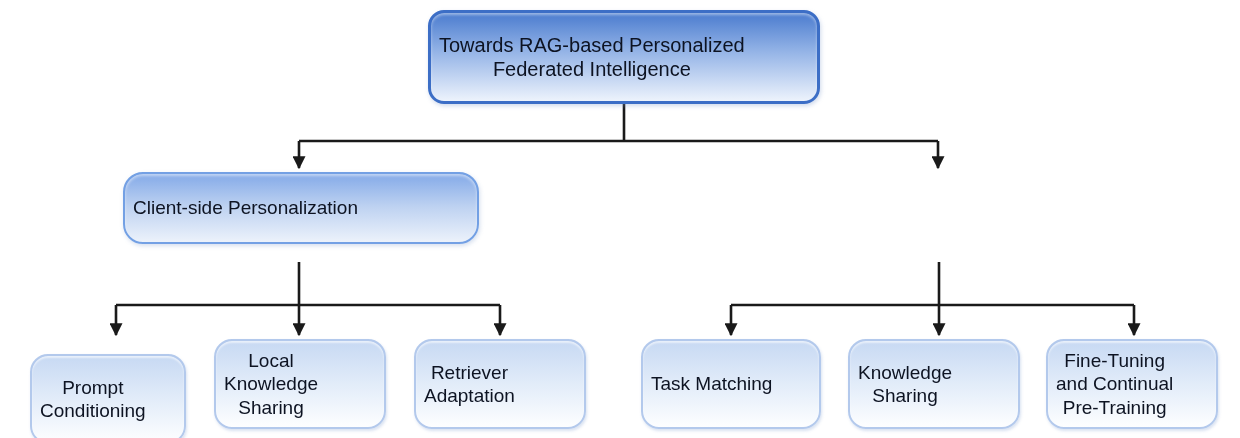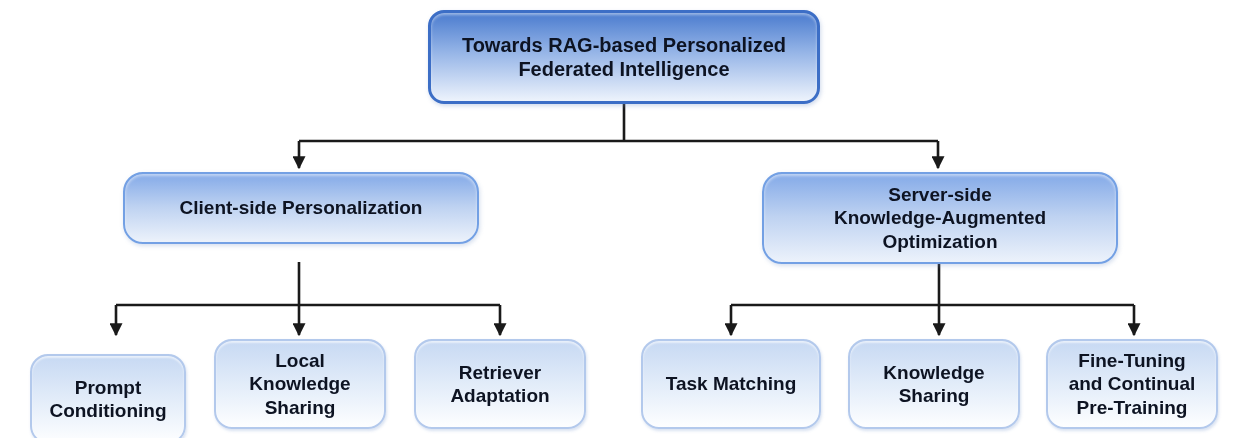--- a/index.html
+++ b/index.html
@@ -15,23 +15,23 @@
     position: absolute;
     left: 0; top: 0;
     width: 1240px; height: 438px;
     pointer-events: none;
   }
   .node {
     position: absolute;
     box-sizing: border-box;
     display: flex;
     align-items: center;
-    justify-content: center;
+    justify-content: flex-start;
     text-align: center;
-    font-weight: bold;
+    font-weight: normal;
     color: var(--text-color, #0d1322);
   }
   .node .label {
     white-space: pre-line;
     line-height: 1.22;
     padding: 0 8px;
   }
   .lvl1 {
     border: 3px solid var(--l1-border, #3c6ec6);
     border-radius: 16px;
@@ -97,25 +97,20 @@
 
   <div class="node lvl1" style="left:428px; top:10px; width:392px; height:94px;">
     <span class="label">Towards RAG-based Personalized
 Federated Intelligence</span>
   </div>
 
   <div class="node lvl2" style="left:123px; top:172px; width:356px; height:72px;">
     <span class="label">Client-side Personalization</span>
   </div>
 
-  <div class="node lvl2" style="left:762px; top:172px; width:356px; height:92px;">
-    <span class="label">Server-side
-Knowledge-Augmented
-Optimization</span>
-  </div>
 
   <div class="node lvl3" style="left:30px; top:354px; width:156px; height:90px;">
     <span class="label">Prompt
 Conditioning</span>
   </div>
 
   <div class="node lvl3" style="left:214px; top:339px; width:172px; height:90px;">
     <span class="label">Local
 Knowledge
 Sharing</span>

